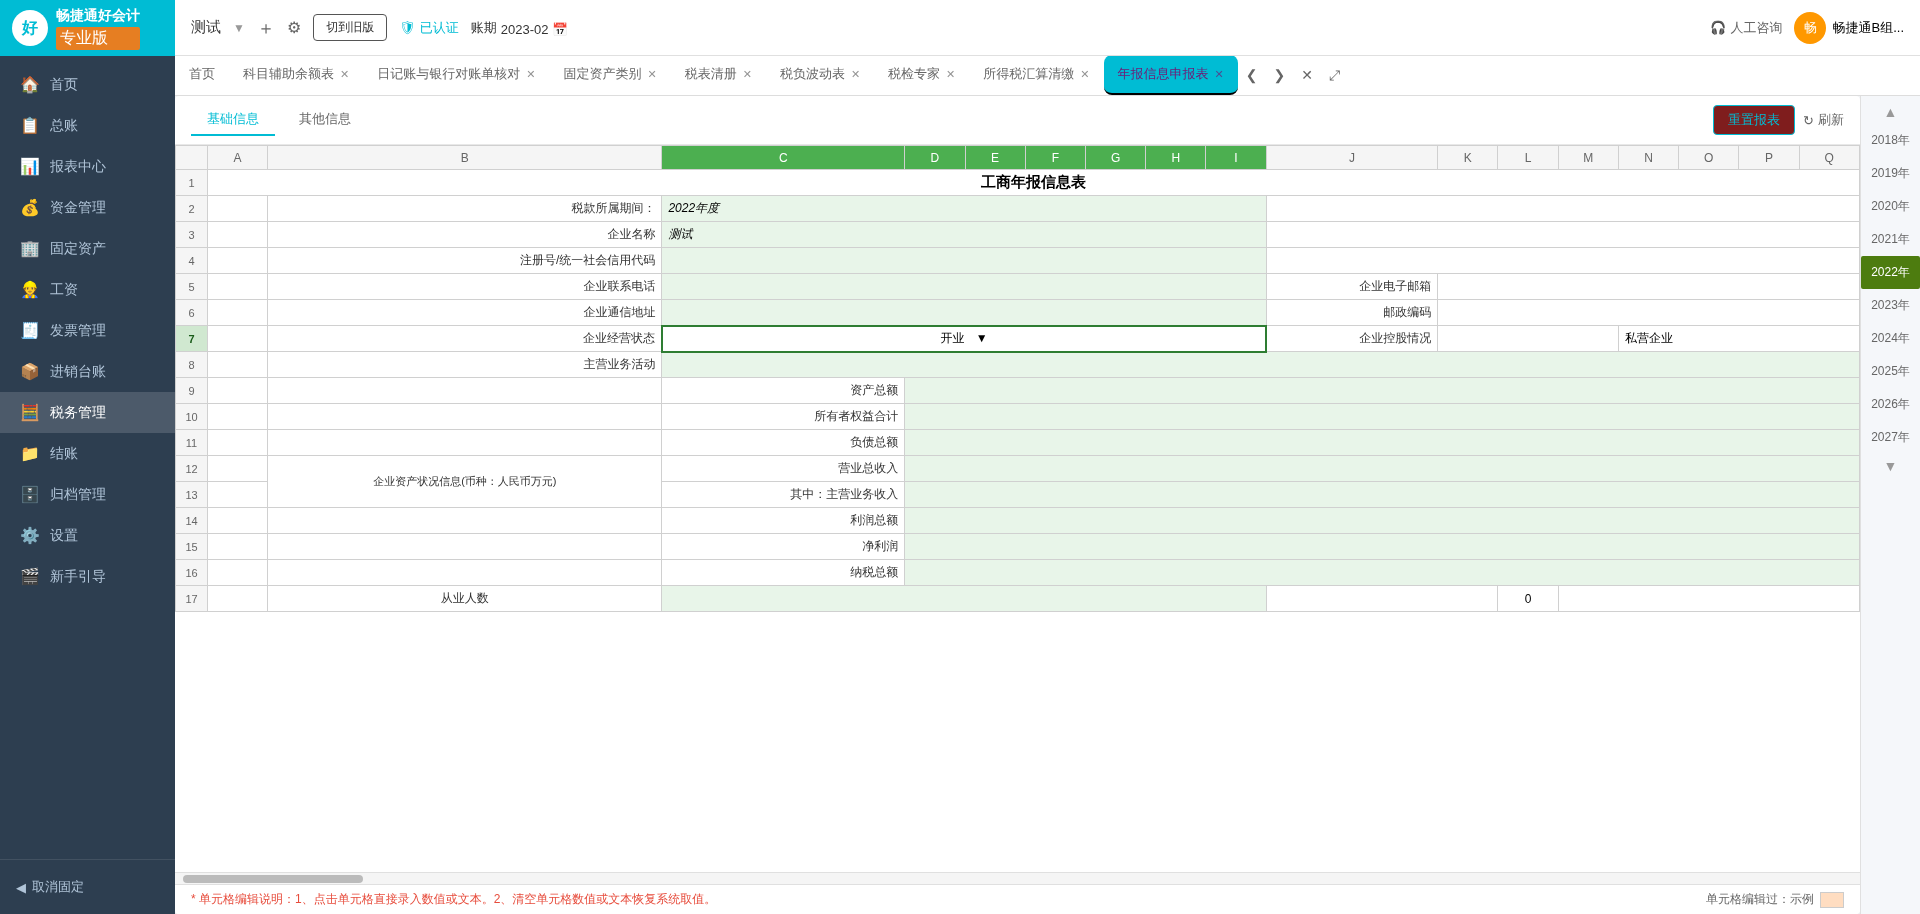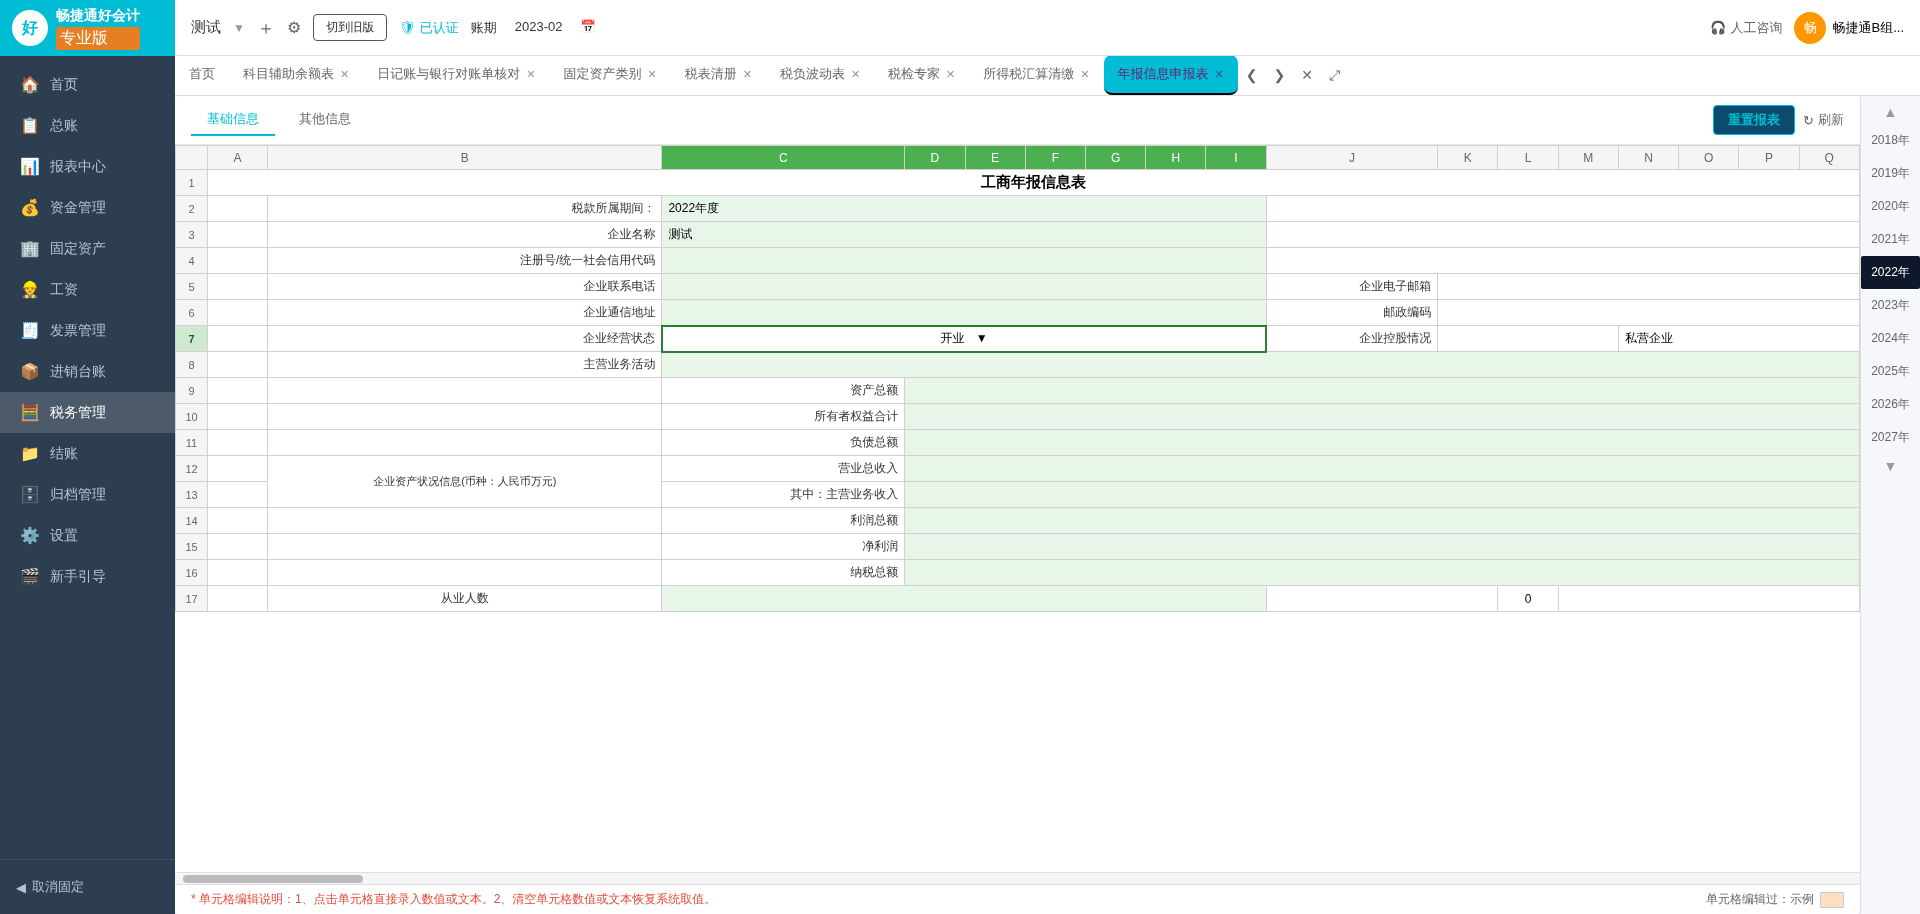--- a/index.html
+++ b/index.html
@@ -22,21 +22,21 @@
     .main { flex: 1; display: flex; flex-direction: column; overflow: hidden; }
 
     
     .topbar { background: #fff; height: 56px; display: flex; align-items: center; padding: 0 16px; gap: 12px; border-bottom: 1px solid #e0e0e0; flex-shrink: 0; }
     .topbar-title { font-size: 15px; color: #333; }
     .topbar-arrow { color: #999; font-size: 12px; }
     .topbar-add { color: #666; font-size: 18px; cursor: pointer; }
     .topbar-gear { color: #666; font-size: 16px; cursor: pointer; }
     .topbar-old-btn { border: 1px solid #555; color: #333; padding: 4px 12px; border-radius: 4px; font-size: 12px; cursor: pointer; background: #fff; }
     .topbar-verified { color: #00bcd4; display: flex; align-items: center; gap: 4px; font-size: 13px; }
-    .topbar-period { color: #333; font-size: 13px; display: flex; align-items: flex-start; gap: 18px; }
+    .topbar-period { color: #333; font-size: 13px; display: flex; align-items: flex-end; gap: 4px; }
     .topbar-spacer { flex: 1; }
     .topbar-support { color: #666; font-size: 13px; display: flex; align-items: center; gap: 4px; cursor: pointer; }
     .topbar-user { display: flex; align-items: center; gap: 6px; cursor: pointer; }
     .topbar-avatar { width: 32px; height: 32px; background: #ff9800; border-radius: 50%; display: flex; align-items: center; justify-content: center; color: #fff; font-size: 13px; }
 
     
     .tabbar { background: #fff; height: 40px; display: flex; align-items: flex-end; padding-left: 0; border-bottom: 1px solid #ddd; flex-shrink: 0; overflow: hidden; }
     .tab { padding: 8px 14px; font-size: 13px; color: #666; cursor: pointer; border-bottom: 2px solid transparent; white-space: nowrap; display: flex; align-items: center; gap: 6px; height: 40px; }
     .tab.active { color: #701a75; background: #00bcd4; border-bottom: 2px solid #000000; border-radius: 8px; }
     .tab-close { font-size: 11px; color: inherit; opacity: 0.7; }
@@ -44,42 +44,42 @@
     .tab-expand { padding: 0 8px; cursor: pointer; color: #666; font-size: 14px; display: flex; align-items: center; height: 40px; }
 
     
     .content { flex: 1; display: flex; overflow: hidden; background: #f5f7fa; }
 
     
     .spreadsheet-wrapper { flex: 1; display: flex; flex-direction: column; overflow: hidden; background: #fff; border-radius: 4px; box-shadow: 0 1px 4px rgba(0,0,0,0.1); }
     .sheet-toolbar { padding: 8px 16px; display: flex; align-items: center; gap: 8px; border-bottom: 1px solid #e8e8e8; }
     .sheet-tab { padding: 6px 16px; font-size: 13px; cursor: pointer; border-bottom: 2px solid transparent; color: #666; }
     .sheet-tab.active { color: #00bcd4; border-bottom: 2px solid #00bcd4; }
-    .btn-reset { border: 1px solid #00bcd4; color: #00bcd4; background: #0c4a6e; padding: 5px 14px; border-radius: 4px; font-size: 13px; cursor: pointer; font-weight: bold; }
+    .btn-reset { border: 1px solid #00bcd4; color: #00bcd4; background: #7f1d1d; padding: 5px 14px; border-radius: 4px; font-size: 13px; cursor: pointer; }
     .btn-refresh { color: #666; background: none; border: none; font-size: 13px; cursor: pointer; display: flex; align-items: center; gap: 4px; }
 
     
     .spreadsheet-container { flex: 1; overflow: auto; position: relative; }
     table.sheet { border-collapse: collapse; font-size: 12px; min-width: 100%; }
     table.sheet th, table.sheet td { border: 1px solid #d0d0d0; padding: 3px 6px; white-space: nowrap; min-width: 30px; }
     table.sheet thead th { background: #f5f5f5; color: #666; text-align: center; font-weight: normal; position: sticky; top: 0; z-index: 2; height: 24px; }
     table.sheet thead th.row-num { background: #f5f5f5; width: 32px; }
     table.sheet td.row-num { background: #f5f5f5; text-align: center; color: #666; width: 32px; font-size: 11px; }
     table.sheet td { height: 26px; }
-    table.sheet td.selected-col { background: #e8f5e9; }
+    table.sheet td.selected-col { background: #e8f5e9; font-style: italic; }
     table.sheet th.selected-col { background: #4caf50; color: #fff; }
     .cell-title { text-align: center; font-size: 15px; font-weight: bold; }
     .cell-label { text-align: right; color: #333; }
     .cell-center { text-align: center; }
     .cell-active { border: 2px solid #2e7d32 !important; background: #fff !important; }
 
     
     .year-panel { width: 60px; background: #f5f7fa; border-left: 1px solid #e0e0e0; display: flex; flex-direction: column; align-items: center; padding: 4px 0; overflow-y: auto; flex-shrink: 0; }
     .year-item { padding: 8px 4px; font-size: 12px; color: #666; cursor: pointer; text-align: center; width: 100%; display: flex; align-items: center; justify-content: center; }
-    .year-item.active { background: #0f172a; color: #fff; border-radius: 2px; }
+    .year-item.active { background: #4d7c0f; color: #fff; border-radius: 2px; }
     .year-panel-nav { width: 100%; text-align: center; padding: 4px; color: #999; cursor: pointer; font-size: 14px; }
 
     
     .bottom-bar { background: #fff; border-top: 1px solid #e0e0e0; padding: 6px 16px; font-size: 12px; color: #e74c3c; display: flex; align-items: center; justify-content: space-between; flex-shrink: 0; }
     .bottom-hint { color: #e74c3c; }
     .bottom-example { color: #666; display: flex; align-items: center; gap: 6px; }
     .example-box { width: 24px; height: 16px; background: #ffddc1; border: 1px solid #ccc; display: inline-block; }
 
     
     .sheet-hscroll { height: 12px; background: #f5f5f5; border-top: 1px solid #e0e0e0; display: flex; align-items: center; }

